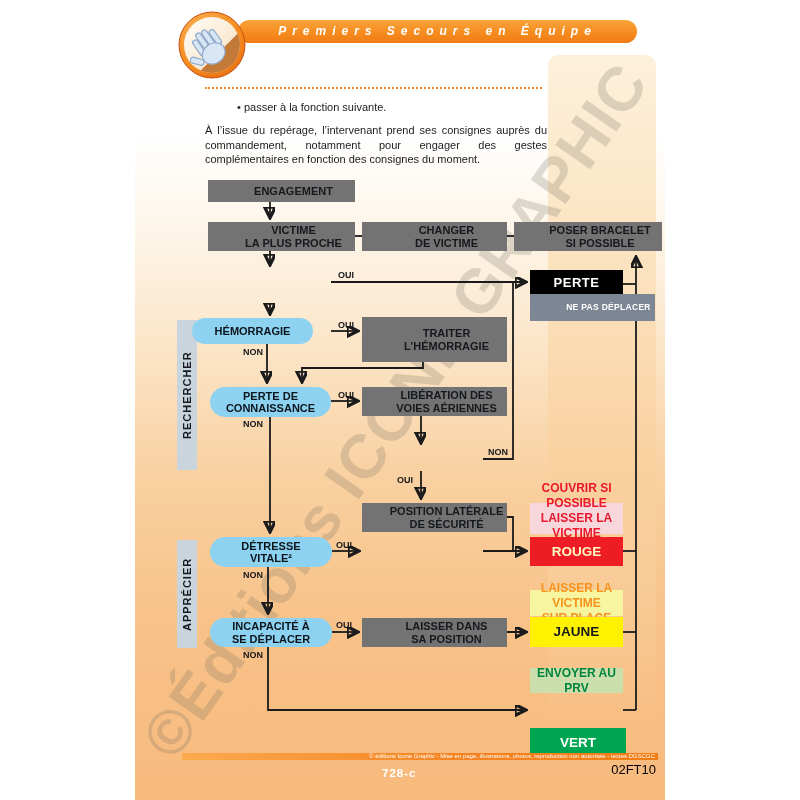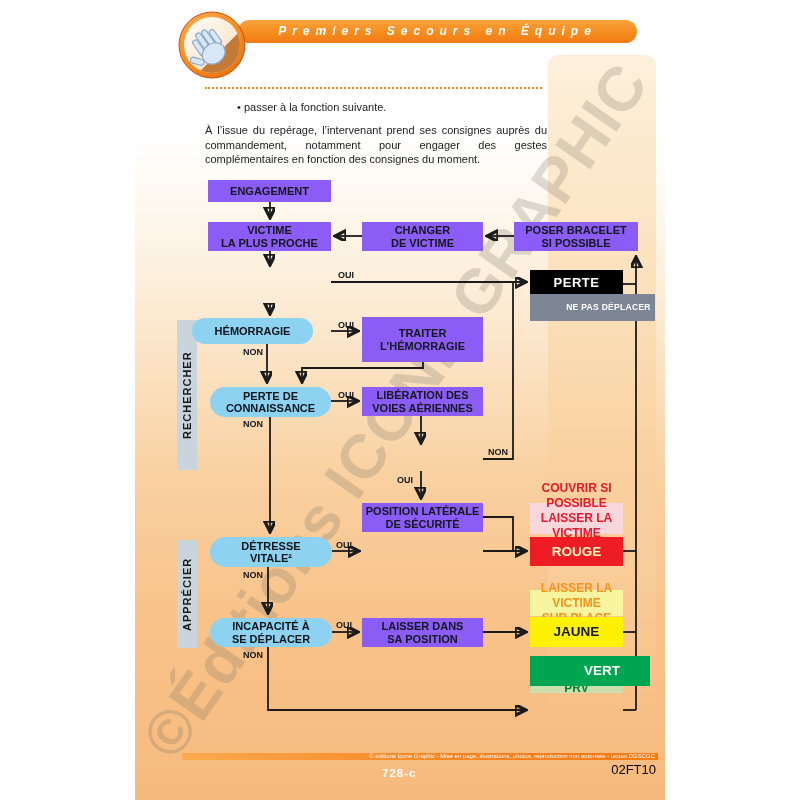--- a/index.html
+++ b/index.html
@@ -19,21 +19,21 @@
     font-style:italic;font-weight:bold;font-size:12px;letter-spacing:6px;white-space:nowrap;}
   .logo{position:absolute;left:178px;top:11px;width:68px;height:68px;}
   .dotted{position:absolute;left:205px;top:87px;width:337px;height:0;border-top:2px dotted #f08a1d;}
   
   .bullet-line{position:absolute;left:237px;top:101px;font-size:11px;color:#1c1c1c;}
   .paragraph{position:absolute;left:205px;top:123px;width:342px;font-size:11px;line-height:14.5px;
     color:#1c1c1c;text-align:justify;}
   
   .fbox{position:absolute;display:flex;align-items:center;justify-content:center;text-align:center;
     font-weight:bold;white-space:pre-line;line-height:1.12;}
-  .gray{background:#8b5cf6;color:#15181c;font-size:11px;}
+  .gray{background:#737373;color:#15181c;font-size:11px;padding-left:24px;}
   .blue{background:#8dd3f1;color:#0c141c;font-size:11px;border-radius:17px;}
   .noirbox{background:#000000;color:#ffffff;font-size:13px;letter-spacing:.5px;}
   .nepas{background:#7d8694;color:#ffffff;font-size:8.5px;letter-spacing:.3px;}
   .rougebox{background:#ee1c25;color:#fef9c3;font-size:13.5px;}
   .jaunebox{background:#fff200;color:#15181c;font-size:13.5px;}
   .vertbox{background:#00a551;color:#ffffff;font-size:13.5px;}
   .note{font-size:12px;line-height:1.25;}
   .pinknote{background:#f7d6dc;color:#e8192c;}
   .yellownote{background:#f8f5a0;color:#f6921e;}
   .greennote{background:#cadfab;color:#00833e;}
@@ -164,21 +164,21 @@
 SUR PLACE</div>
   <div class="fbox rougebox" style="left:530px;top:537px;width:93px;height:29px;">ROUGE</div>
   <div class="fbox note yellownote" style="left:530px;top:590px;width:93px;height:26px;">LAISSER LA VICTIME
 SUR PLACE</div>
   <div class="fbox jaunebox" style="left:530px;top:617px;width:93px;height:30px;">JAUNE</div>
   <div class="fbox blue" style="left:210px;top:618px;width:122px;height:29px;">INCAPACITÉ À
 SE DÉPLACER</div>
   <div class="fbox gray" style="left:362px;top:618px;width:121px;height:29px;">LAISSER DANS
 SA POSITION</div>
   <div class="fbox note greennote" style="left:530px;top:668px;width:93px;height:25px;">ENVOYER AU PRV</div>
-  <div class="fbox vertbox" style="left:530px;top:656px;width:96px;height:30px;padding-left:24px;">VERT</div>
+  <div class="fbox vertbox" style="left:530px;top:728px;width:96px;height:30px;">VERT</div>
 
   <div class="lbl" style="left:338px;top:270px;">OUI</div>
   <div class="lbl" style="left:338px;top:320px;">OUI</div>
   <div class="lbl" style="left:243px;top:347px;">NON</div>
   <div class="lbl" style="left:338px;top:390px;">OUI</div>
   <div class="lbl" style="left:243px;top:419px;">NON</div>
   <div class="lbl" style="left:488px;top:447px;">NON</div>
   <div class="lbl" style="left:397px;top:475px;">OUI</div>
   <div class="lbl" style="left:336px;top:540px;">OUI</div>
   <div class="lbl" style="left:243px;top:570px;">NON</div>

